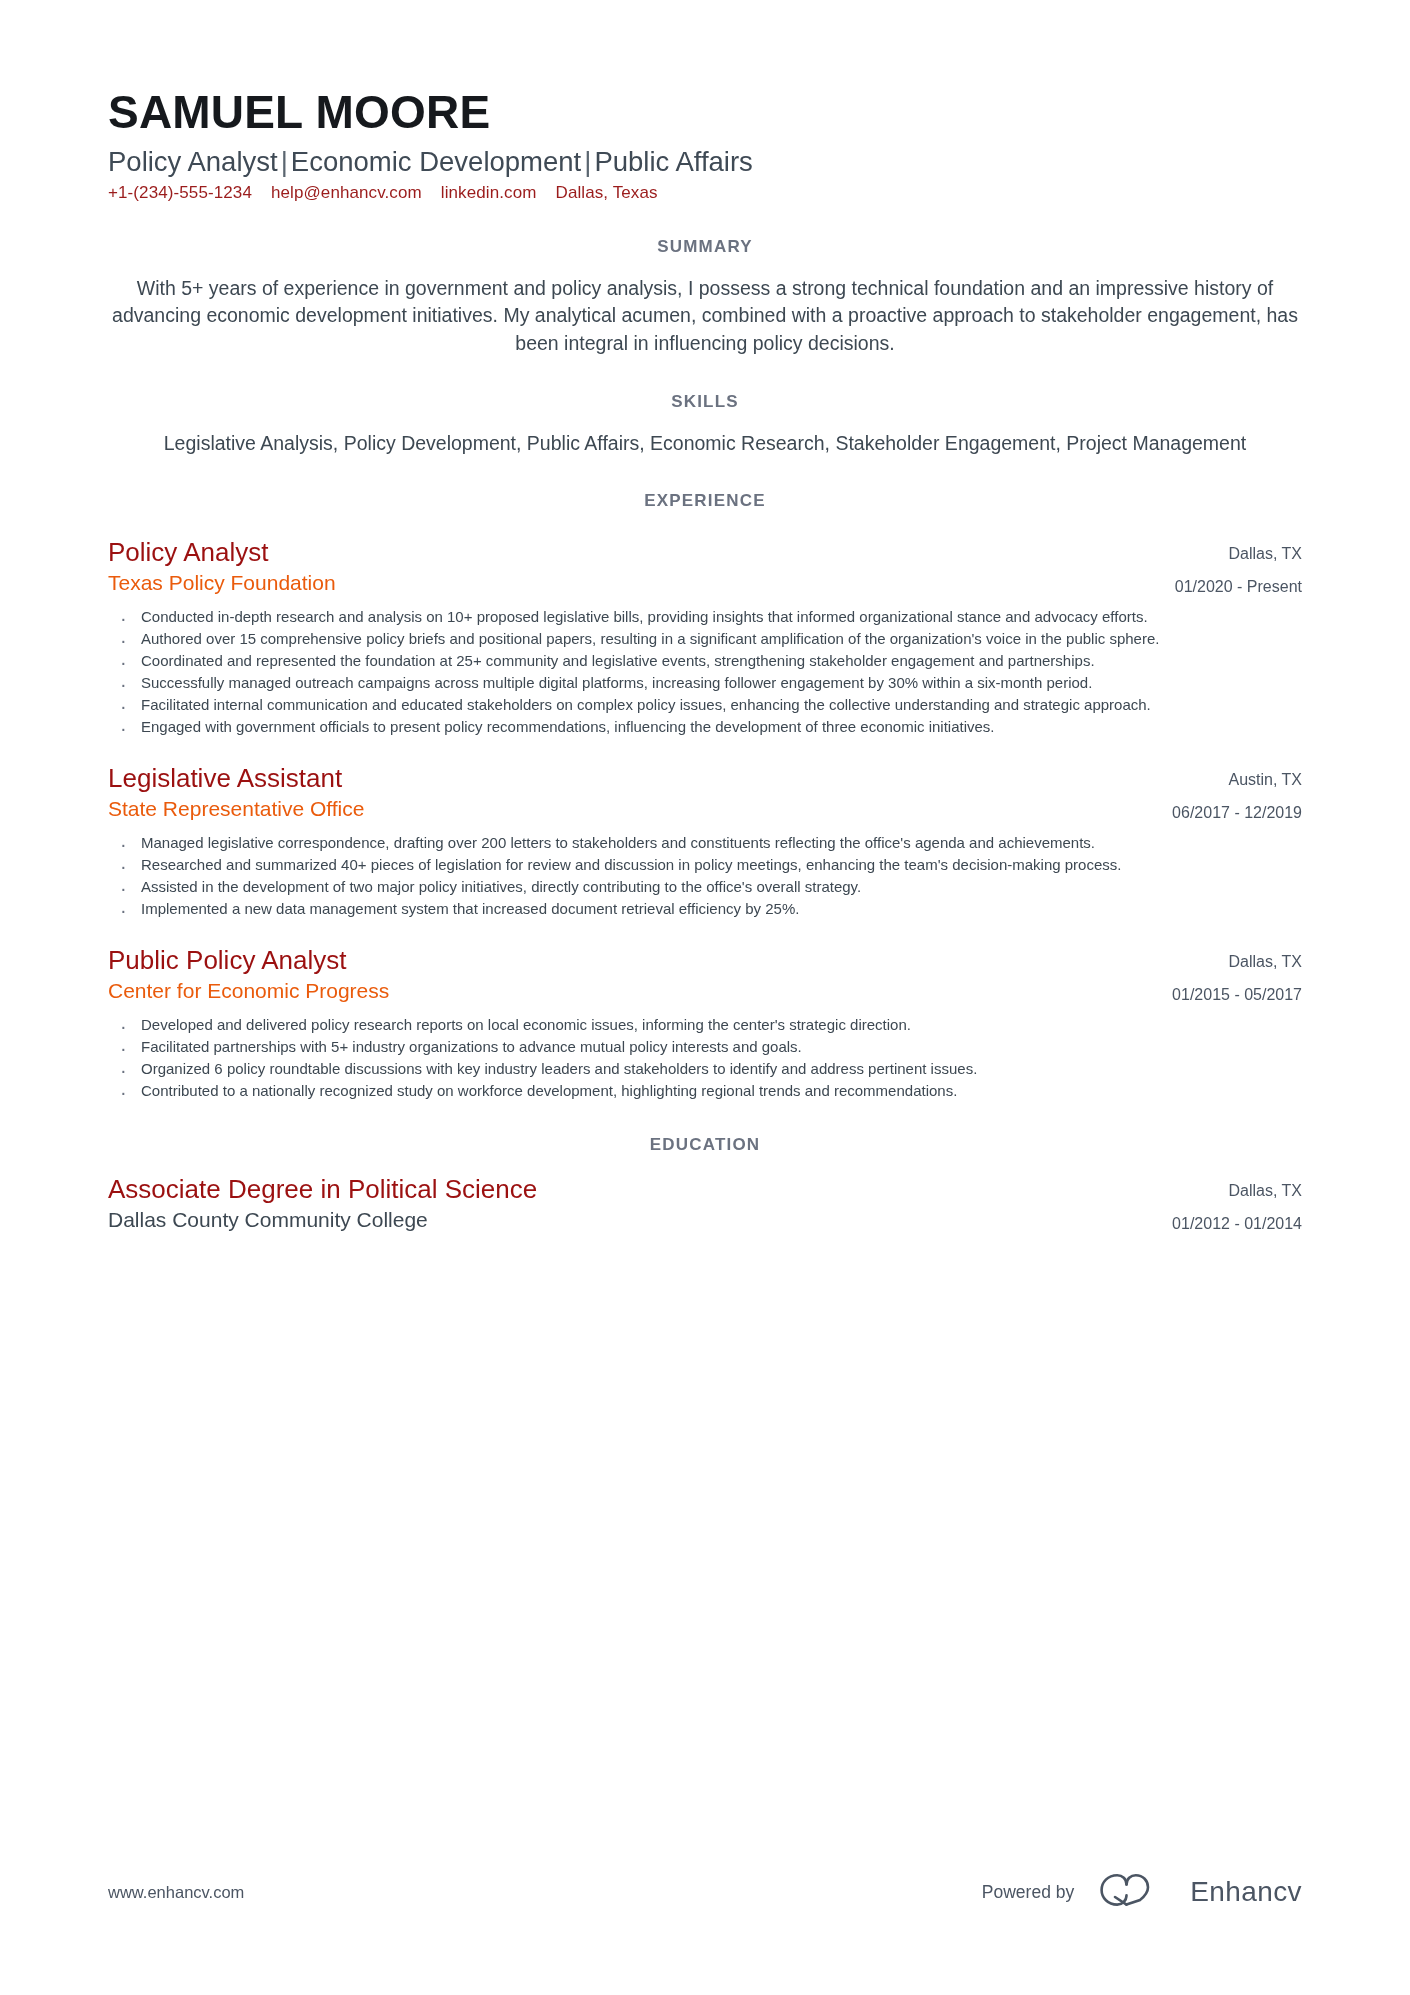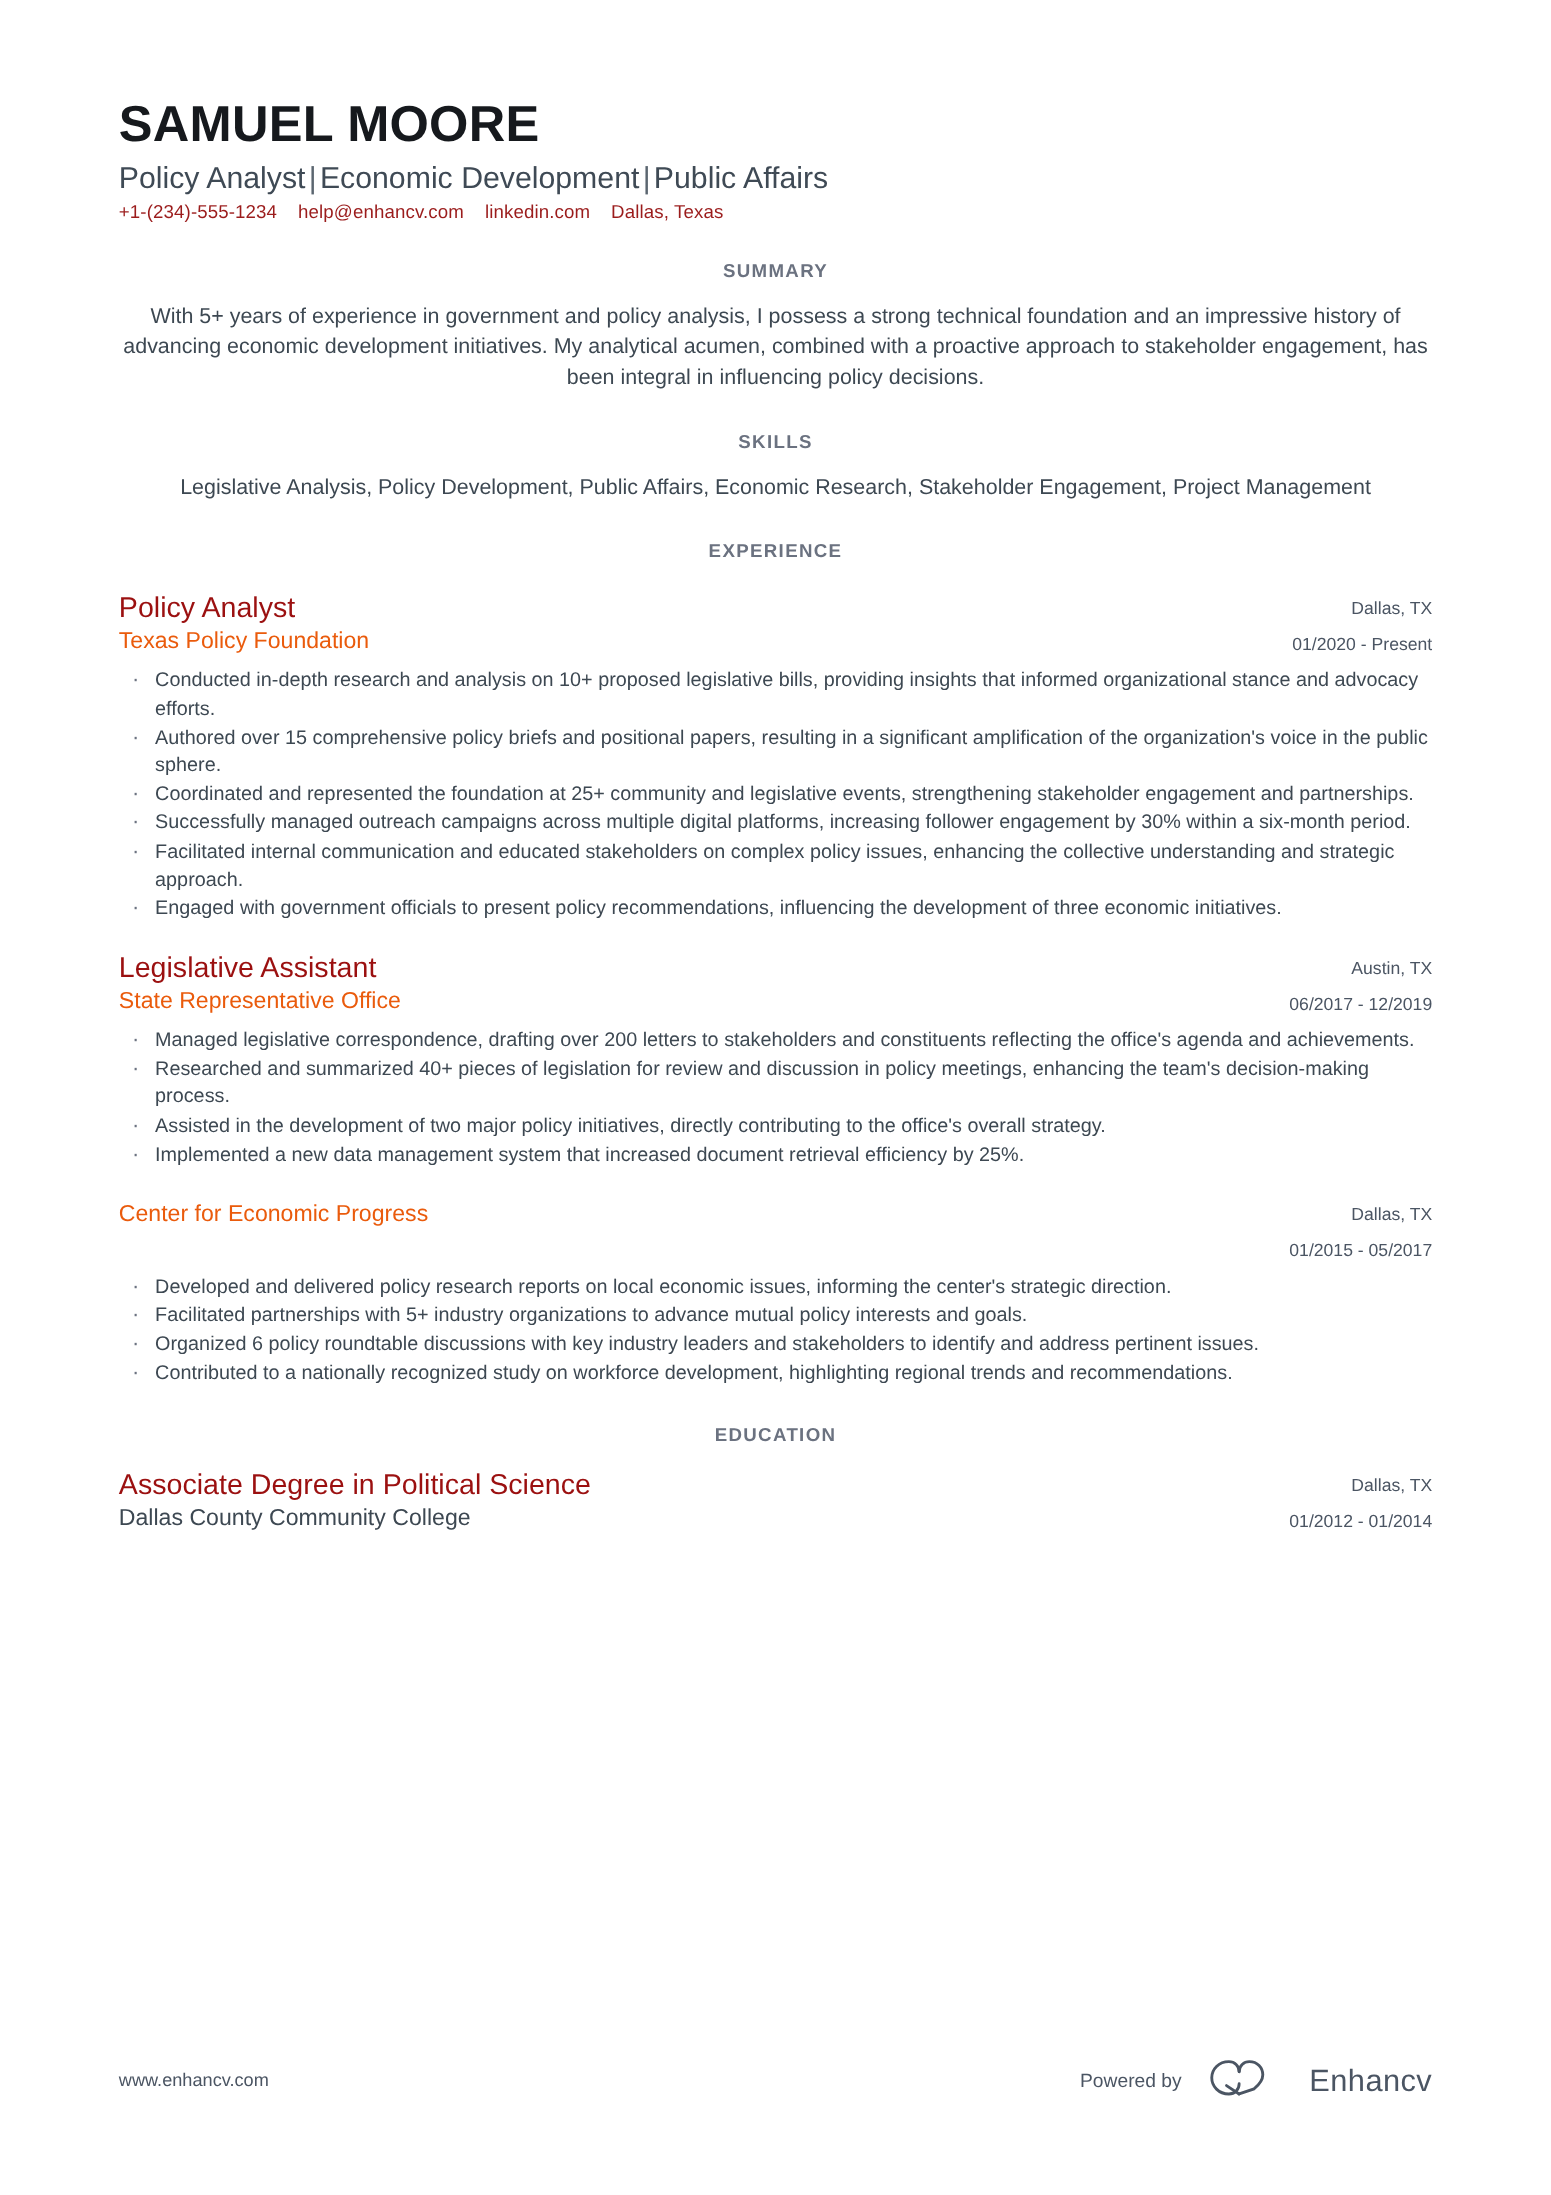--- a/index.html
+++ b/index.html
@@ -122,21 +122,21 @@
 
   
   ul.bullets {
     list-style: none;
     margin-top: 7px;
   }
 
   ul.bullets li {
     position: relative;
     padding-left: 33px;
-    font-size: 18px;
+    font-size: 15px;
     line-height: 1.4;
     color: #3d4852;
     margin-top: 1px;
   }
 
   ul.bullets li::before {
     content: "\00B7";
     position: absolute;
     left: 12px;
     top: -2px;
@@ -270,20 +270,21 @@
         <li>Managed legislative correspondence, drafting over 200 letters to stakeholders and constituents reflecting the office's agenda and achievements.</li>
         <li>Researched and summarized 40+ pieces of legislation for review and discussion in policy meetings, enhancing the team's decision-making process.</li>
         <li>Assisted in the development of two major policy initiatives, directly contributing to the office's overall strategy.</li>
         <li>Implemented a new data management system that increased document retrieval efficiency by 25%.</li>
       </ul>
     </div>
 
     <div class="entry">
       <div class="entry-head">
         <div class="entry-left">
+          <div class="entry-title">Public Policy Analyst</div>
           <div class="entry-company">Center for Economic Progress</div>
         </div>
         <div class="entry-right">
           <div class="entry-location">Dallas, TX</div>
           <div class="entry-dates">01/2015 - 05/2017</div>
         </div>
       </div>
       <ul class="bullets">
         <li>Developed and delivered policy research reports on local economic issues, informing the center's strategic direction.</li>
         <li>Facilitated partnerships with 5+ industry organizations to advance mutual policy interests and goals.</li>

